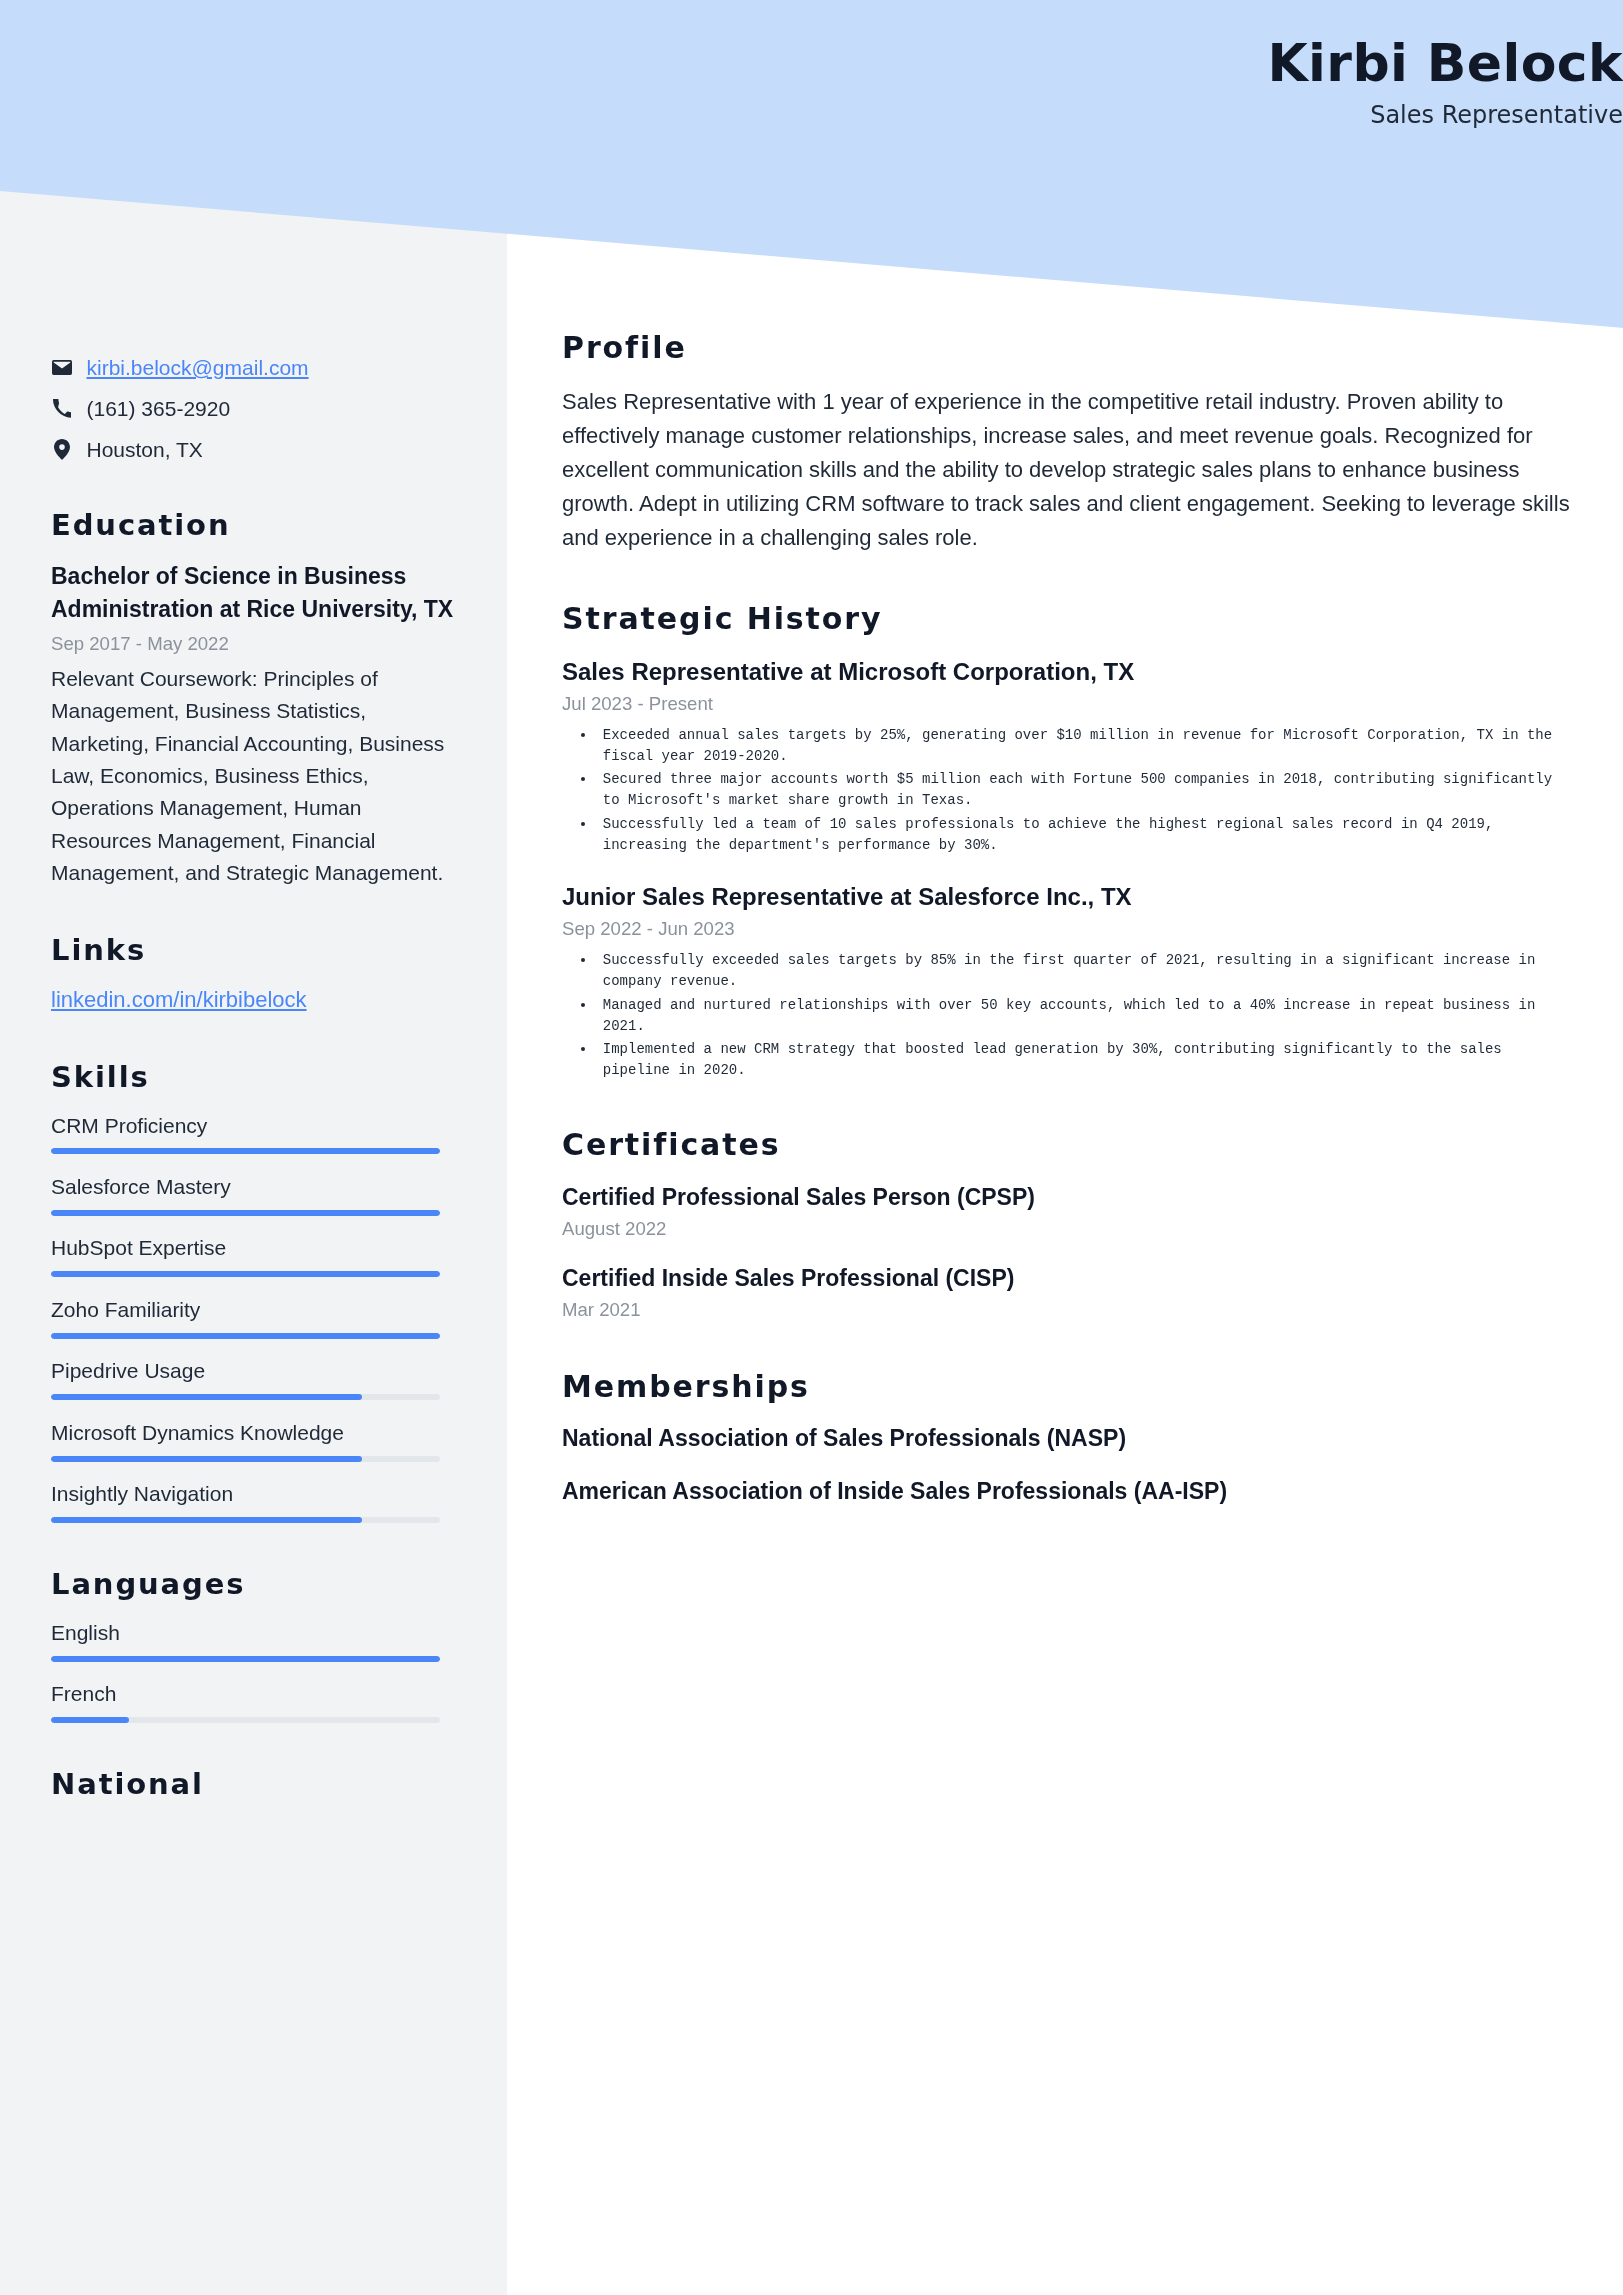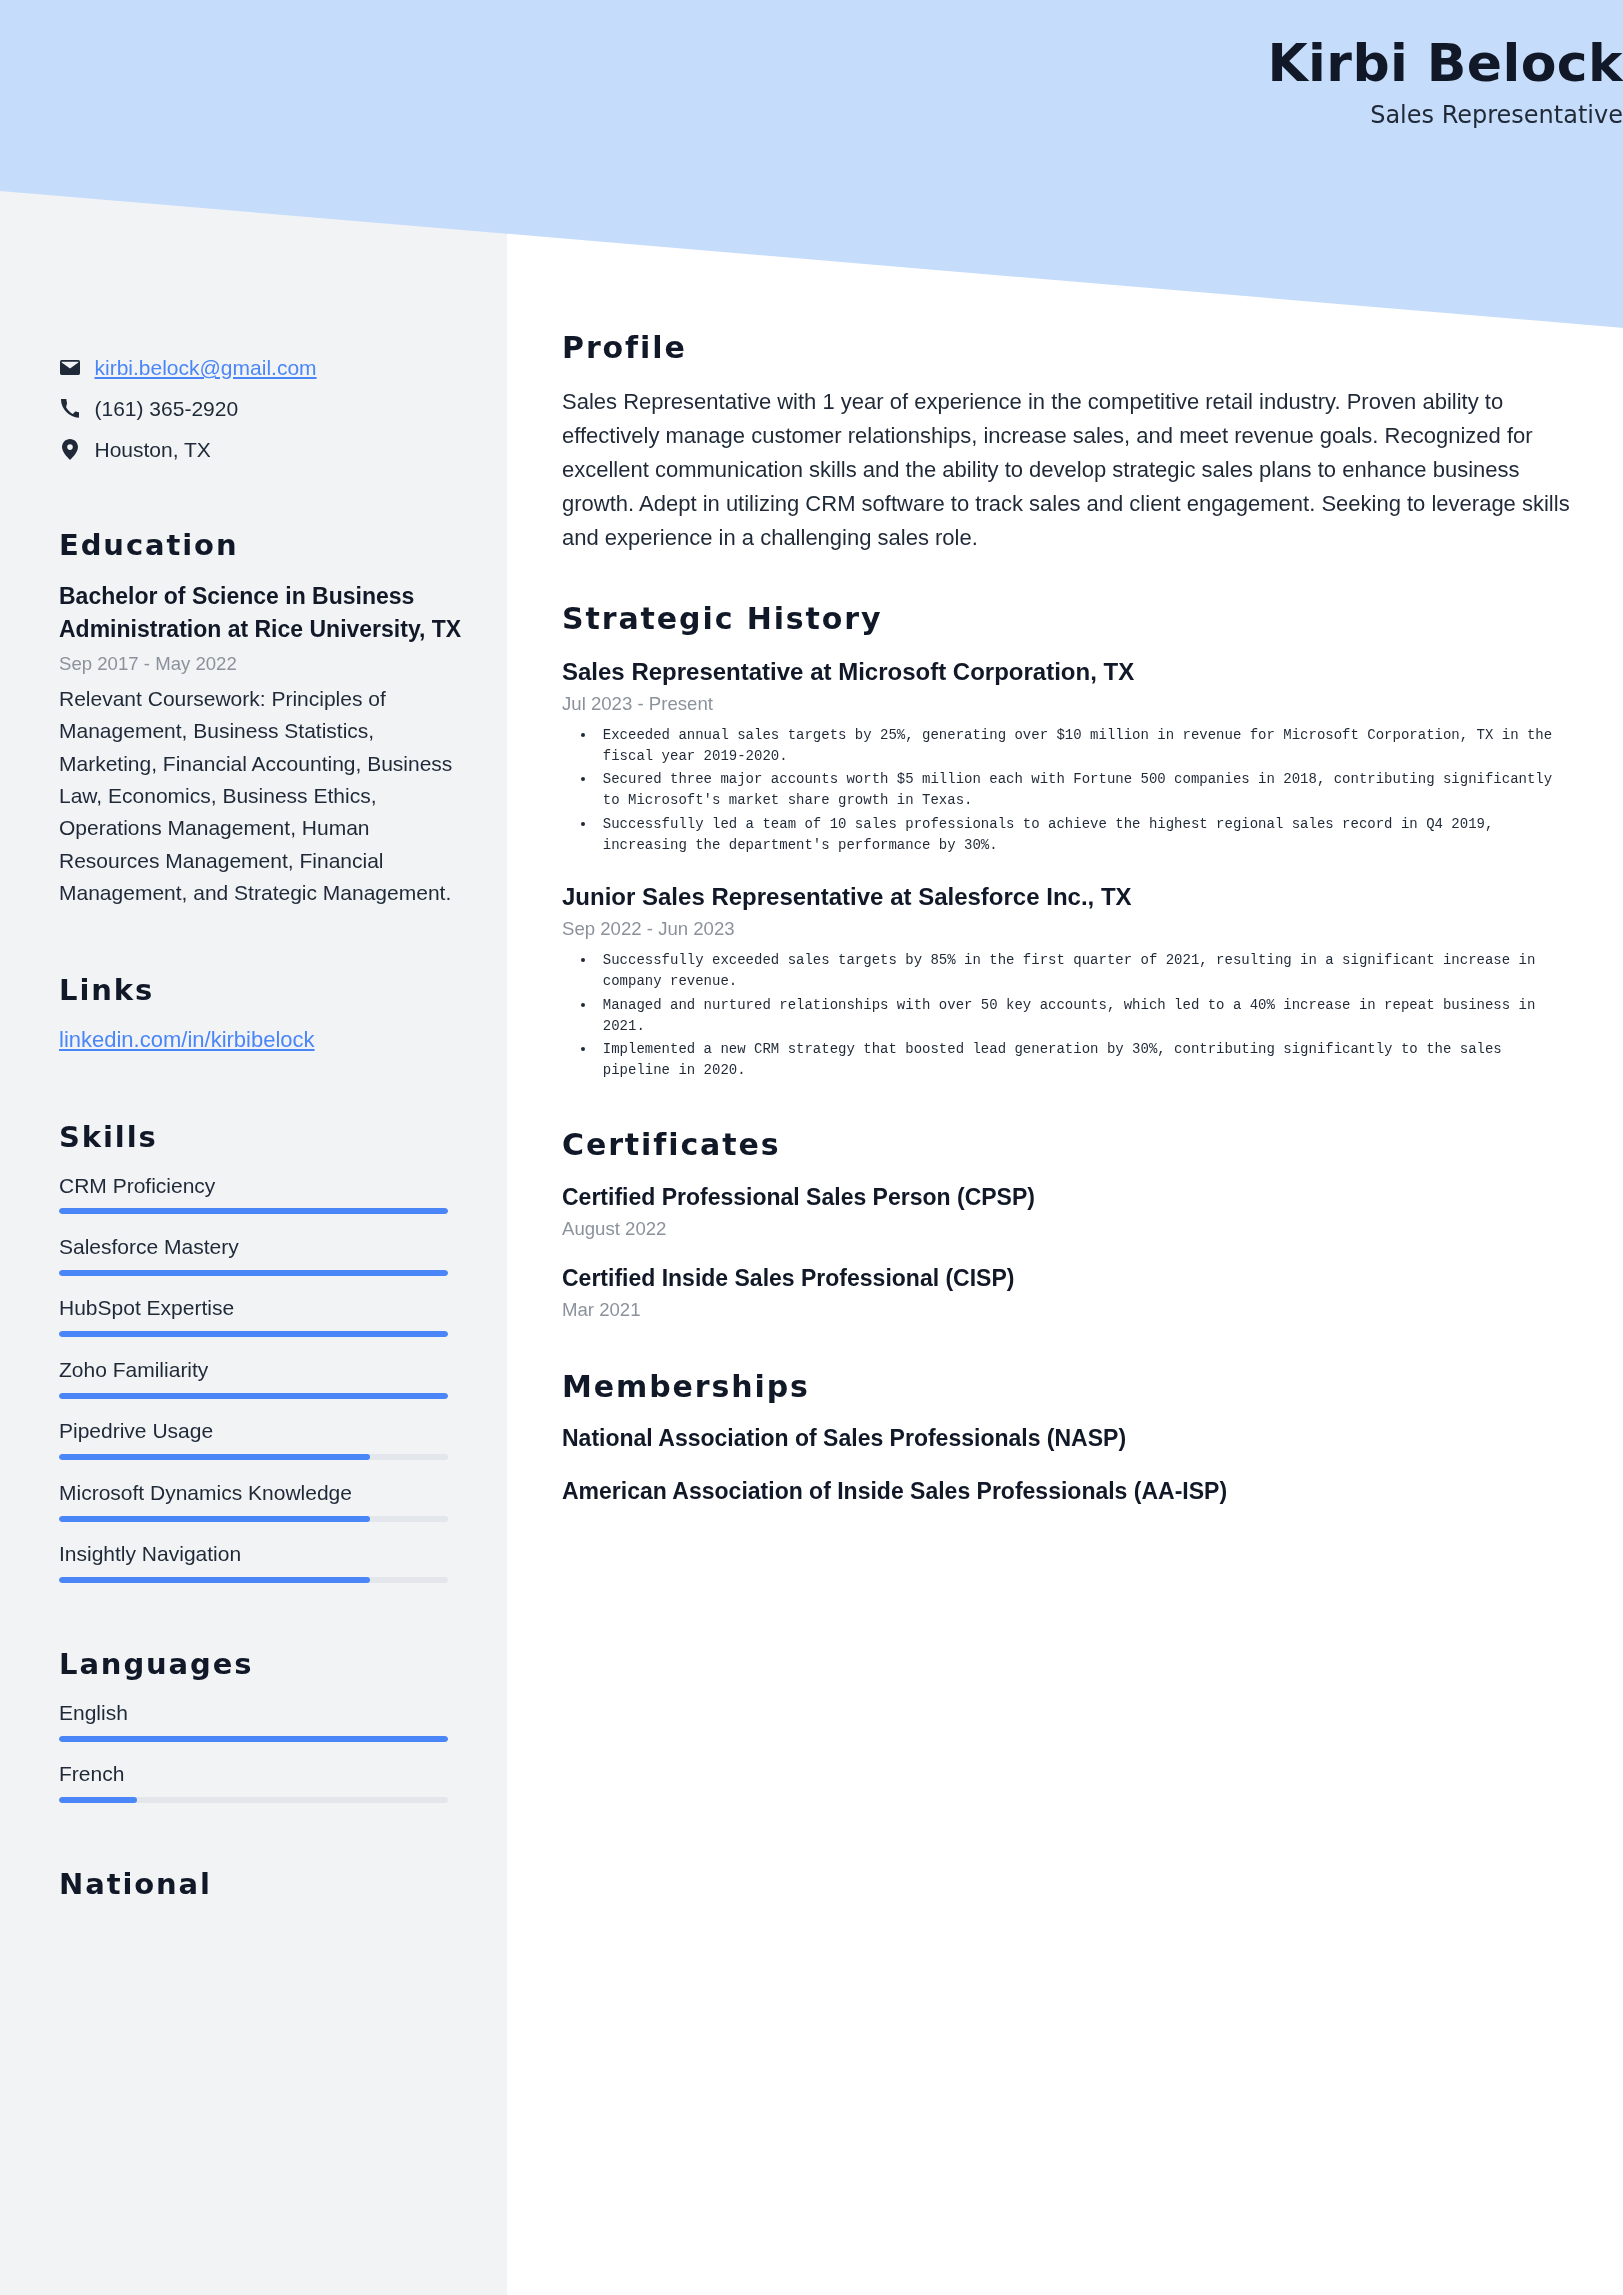--- a/index.html
+++ b/index.html
@@ -60,21 +60,21 @@
     font-size: 24px;
     font-weight: 400;
     color: #1f2937;
     margin-top: 6.8px;
     line-height: 1.2;
   }
 
   
   .sidebar {
     position: absolute;
-    left: 8px; top: 0;
+    left: 0; top: 0;
     width: 507px;
     padding: 338px 51px 0 51px;
     z-index: 4;
   }
 
   .contact-list { margin-top: 15px; }
   .contact-row {
     display: flex;
     align-items: center;
     gap: 13.5px;
@@ -100,21 +100,21 @@
     color: #4a86f7;
     text-decoration: underline;
   }
 
   .side-heading {
     font-family: "DejaVu Sans", sans-serif;
     font-size: 29px;
     font-weight: 700;
     color: #111827;
     letter-spacing: 1.9px;
-    margin-top: 64px;
+    margin-top: 44px;
     margin-bottom: 17px;
     line-height: 1.2;
   }
 
   .edu-degree {
     font-size: 23px;
     font-weight: 700;
     color: #111827;
     line-height: 1.46;
   }

